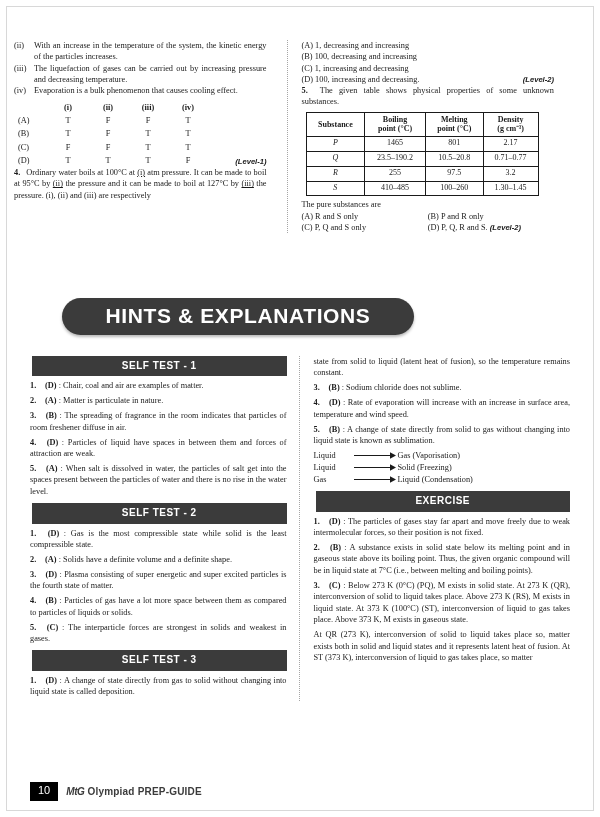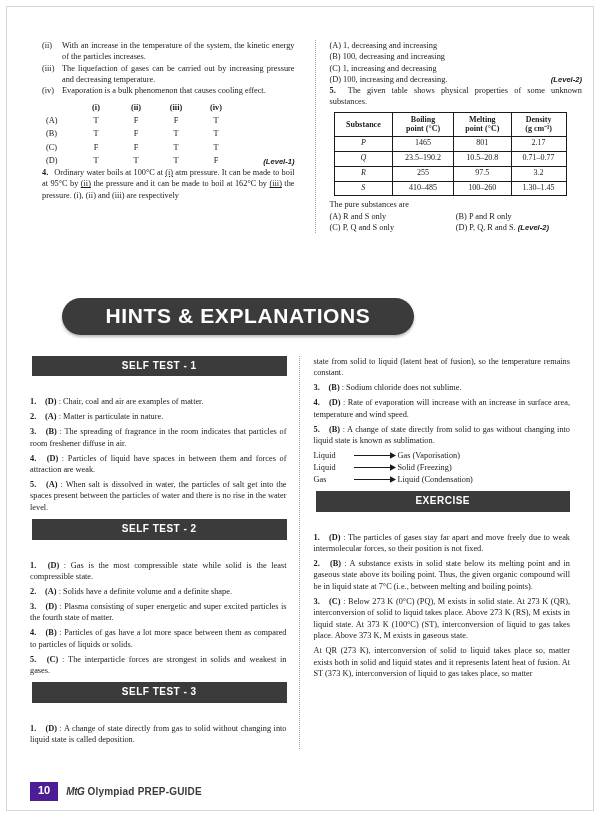--- a/index.html
+++ b/index.html
@@ -24,21 +24,21 @@
     left: 6px; top: 6px;
     width: 588px; height: 805px;
     border: 1px solid #d8d8d8;
     box-sizing: border-box;
     pointer-events: none;
   }
 
   
   .qsection {
     position: absolute;
-    left: 42px;
+    left: 14px;
     top: 40px;
     width: 540px;
     display: flex;
     gap: 8px;
   }
   .qcol {
     width: 258px;
     font-size: 8.3px;
     line-height: 1.36;
     text-align: justify;
@@ -163,21 +163,21 @@
 
   .sthead {
     background: #3b3b3b;
     color: #ffffff;
     text-align: center;
     font-family: "Liberation Sans", sans-serif;
     font-weight: bold;
     font-size: 10px;
     letter-spacing: 0.5px;
     padding: 3px 0 3.5px 0;
-    margin: 6px 0 20px 2px;
+    margin: 6px 0 4px 2px;
   }
   .sthead.first { margin-top: 0; }
 
   .ans {
     margin: 0 0 3.5px 0;
     text-align: justify;
     text-align-last: left;
   }
   .ans .n { font-weight: bold; }
   .ans .c { font-weight: bold; }
@@ -208,24 +208,24 @@
   
   .footer {
     position: absolute;
     left: 30px;
     bottom: 16px;
     display: flex;
     align-items: center;
     gap: 8px;
   }
   .pagebox {
-    background: #4c1d95;
+    background: #000000;
     color: #ffffff;
     font-family: "Liberation Sans", sans-serif;
-    font-weight: bold;
+    font-weight: normal;
     font-size: 11px;
     padding: 2px 8px 3px 8px;
     line-height: 1.25;
   }
   .brand {
     font-family: "Liberation Sans", sans-serif;
     font-weight: bold;
     font-size: 10px;
     color: #3b3b3b;
     letter-spacing: 0.2px;
@@ -292,21 +292,21 @@
           <td class="col">T</td>
           <td class="col">F</td>
         </tr>
       </tbody>
         </table>
       <div style="text-align:right;margin-top:-14px;">
         <span class="level">(Level-1)</span>
       </div>
 
       <div class="qpara">
-        <span class="qnum">4.</span><span>Ordinary water boils at 100°C at </span><span class="underl">(i)</span><span> atm pressure. It can be made to boil at 95°C by </span><span class="underl">(ii)</span><span> the pressure and it can be made to boil at 162°C by </span><span class="underl">(iii)</span><span> the pressure. (i), (ii) and (iii) are respectively</span>
+        <span class="qnum">4.</span><span>Ordinary water boils at 100°C at </span><span class="underl">(i)</span><span> atm pressure. It can be made to boil at 95°C by </span><span class="underl">(ii)</span><span> the pressure and it can be made to boil at 127°C by </span><span class="underl">(iii)</span><span> the pressure. (i), (ii) and (iii) are respectively</span>
       </div>
 
     </div>
 
     <div class="qcol right">
 
       <div class="opt-line">(A) 1, decreasing and increasing</div>
       <div class="opt-line">(B) 100, decreasing and increasing</div>
       <div class="opt-line">(C) 1, increasing and decreasing</div>
       <div style="display:flex;justify-content:space-between;align-items:baseline;">

